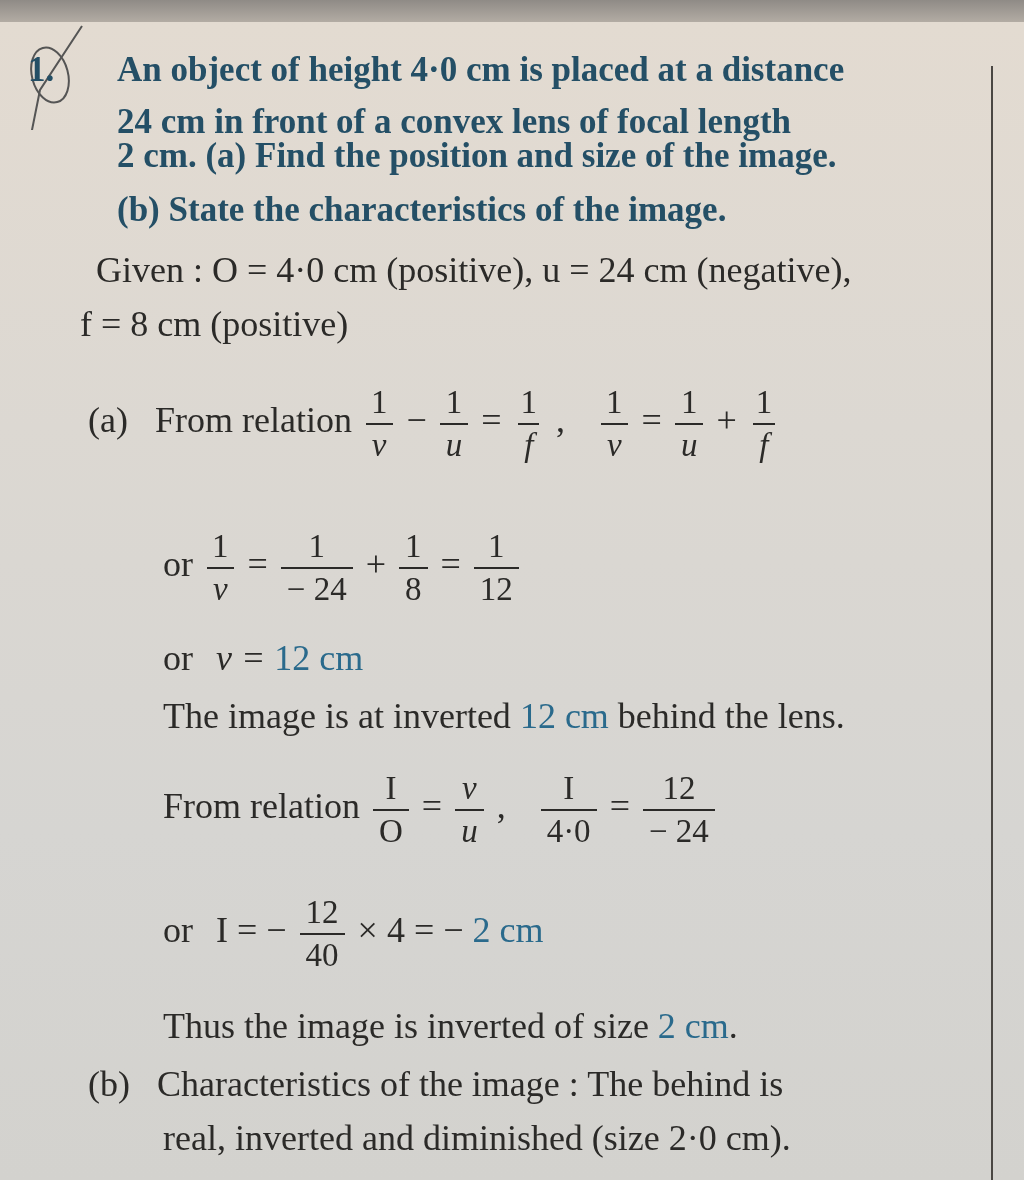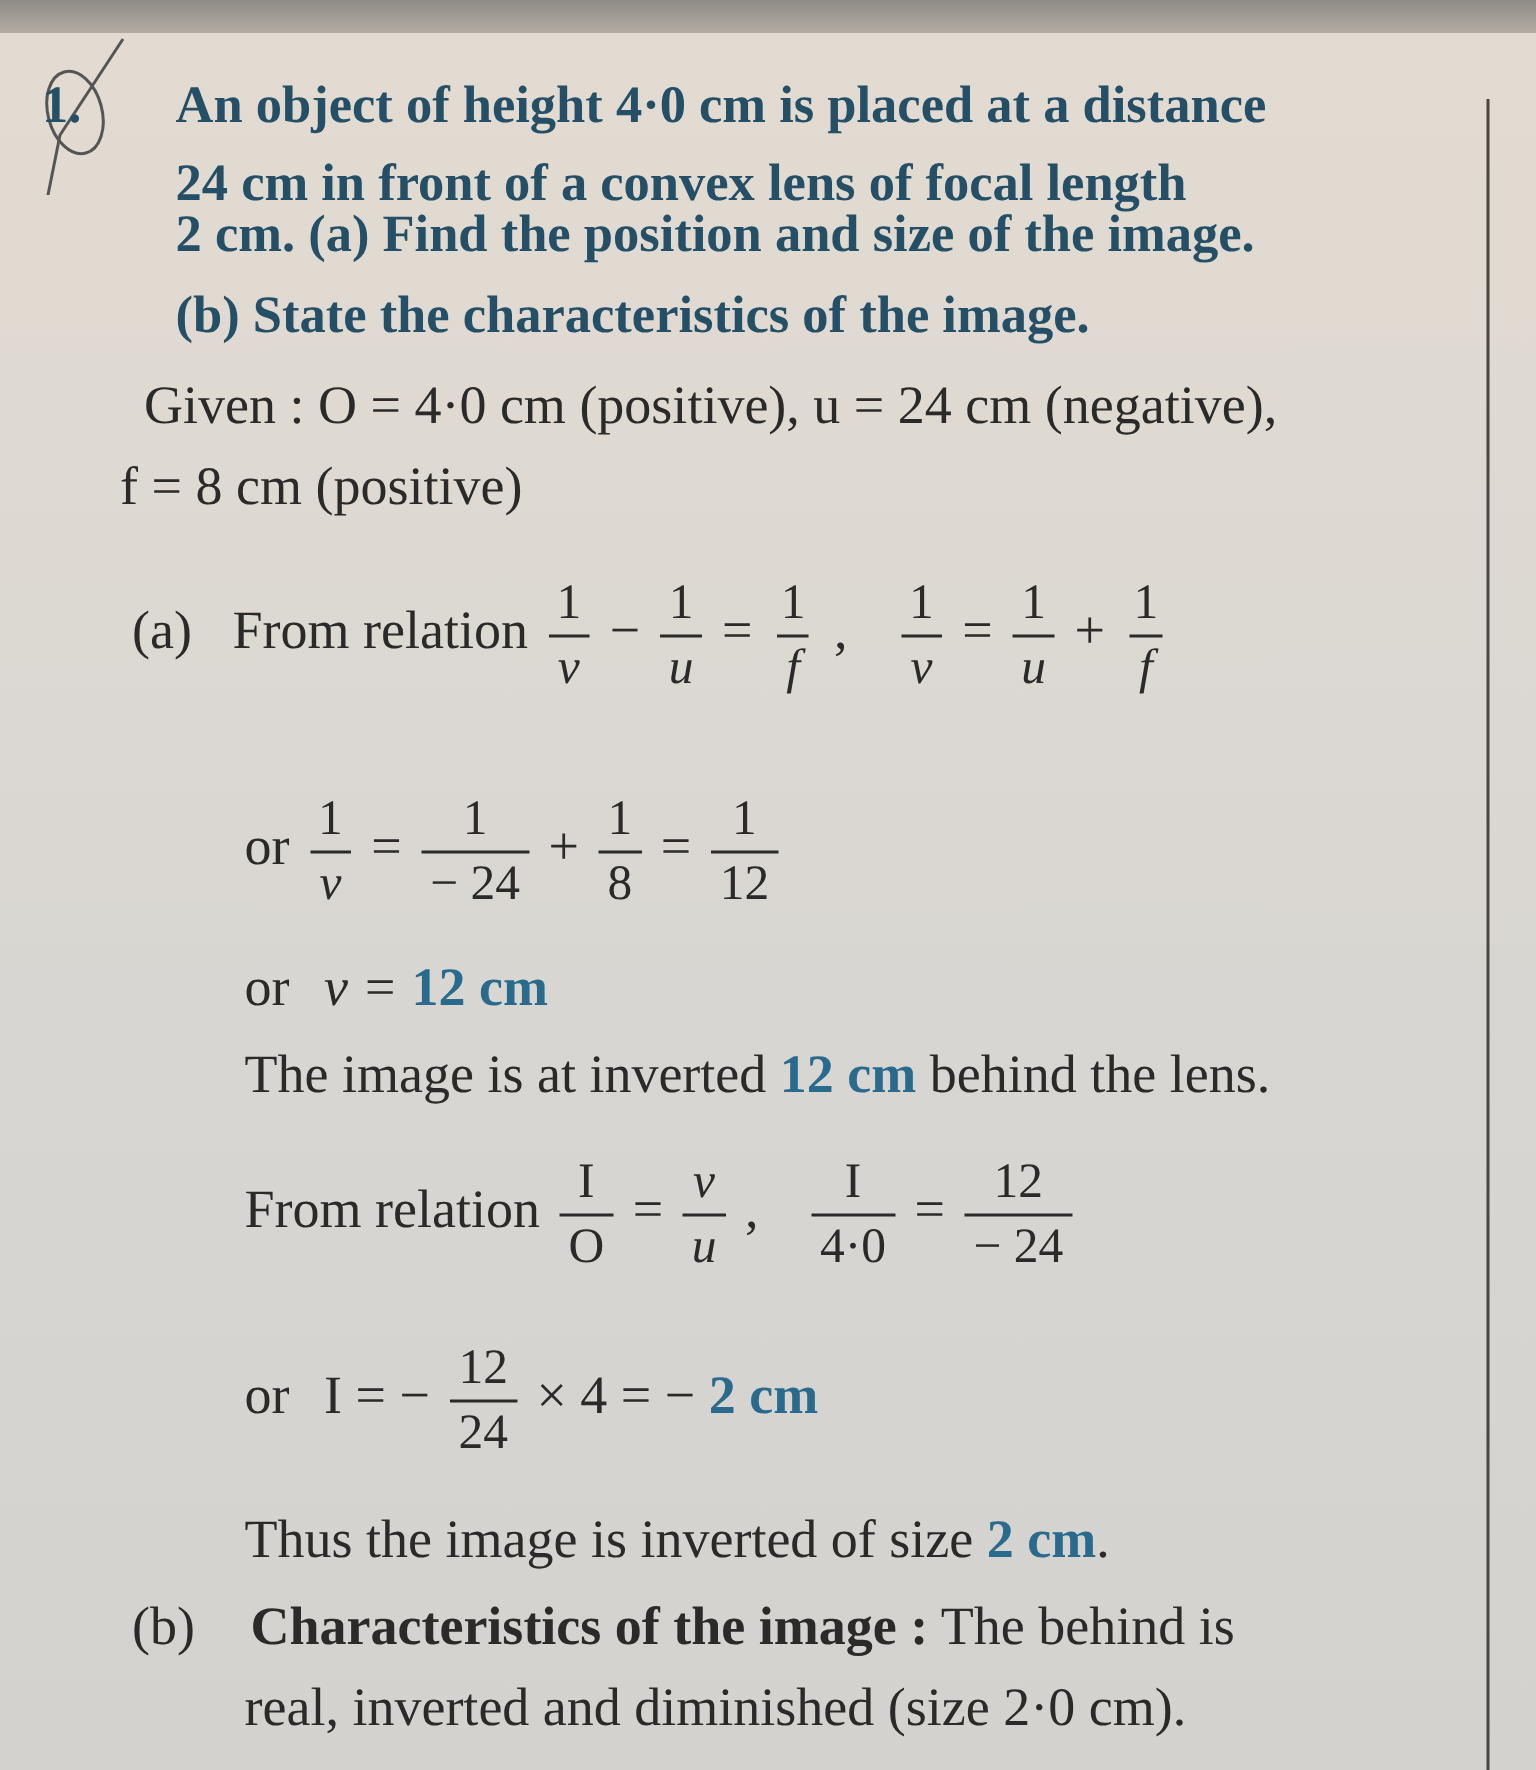--- a/index.html
+++ b/index.html
@@ -13,21 +13,21 @@
     position:absolute; left:0; top:0; width:1024px; height:26px;
     background:linear-gradient(#8f8b86,#b9b2a9);
   }
   .page {
     position:absolute; left:0; top:22px; width:1024px; height:1158px;
     background:linear-gradient(180deg,#e3dbd1 0%,#dcd8d2 35%,#d6d5d2 70%,#d3d2ce 100%);
   }
   .right-rule {
     position:absolute; left:991px; top:66px; width:2px; height:1114px; background:#4a4743;
   }
-  .blue { color:#2a6a8c; font-weight:bold; }
+  .blue { color:#2a6a8c; font-weight:normal; }
   .line { position:absolute; font-size:36px; white-space:nowrap; line-height:1; }
   .q { font-weight:bold; color:#244f66; font-size:35px; }
   .frac {
     display:inline-flex; flex-direction:column; align-items:center;
     vertical-align:middle; margin:0 4px; font-size:33px;
   }
   .frac .num { padding:0 6px 4px; }
   .frac .den { border-top:2px solid #2b2a28; padding:4px 6px 0; }
   .it { font-style:italic; }
   .mark { position:absolute; }
@@ -145,29 +145,29 @@
       <span class="num">12</span>
       <span class="den">− 24</span>
     </span>
 </div>
 
 <div class="line" style="left:163px;top:896px">
   <span>or</span>
   <span style="margin-left:14px">I = −</span>
   <span class="frac">
       <span class="num">12</span>
-      <span class="den">24</span>
+      <span class="den">40</span>
     </span>
   <span>× 4 = −</span>
   <span class="blue">2 cm</span>
 </div>
 
 <div class="line" style="left:163px;top:1008px">
   <span>Thus the image is inverted of size</span>
   <span class="blue">2 cm</span><span>.</span>
 </div>
 
 <div class="line" style="left:88px;top:1066px">
   <span>(b)</span>
-  <span style="margin-left:28px;font-weight:bold">Characteristics of the image :</span>
+  <span style="margin-left:18px;font-weight:normal">Characteristics of the image :</span>
   <span>The behind is</span>
 </div>
 <div class="line" style="left:163px;top:1120px">real, inverted and diminished (size 2·0 cm).</div>
 
 </body></html>

